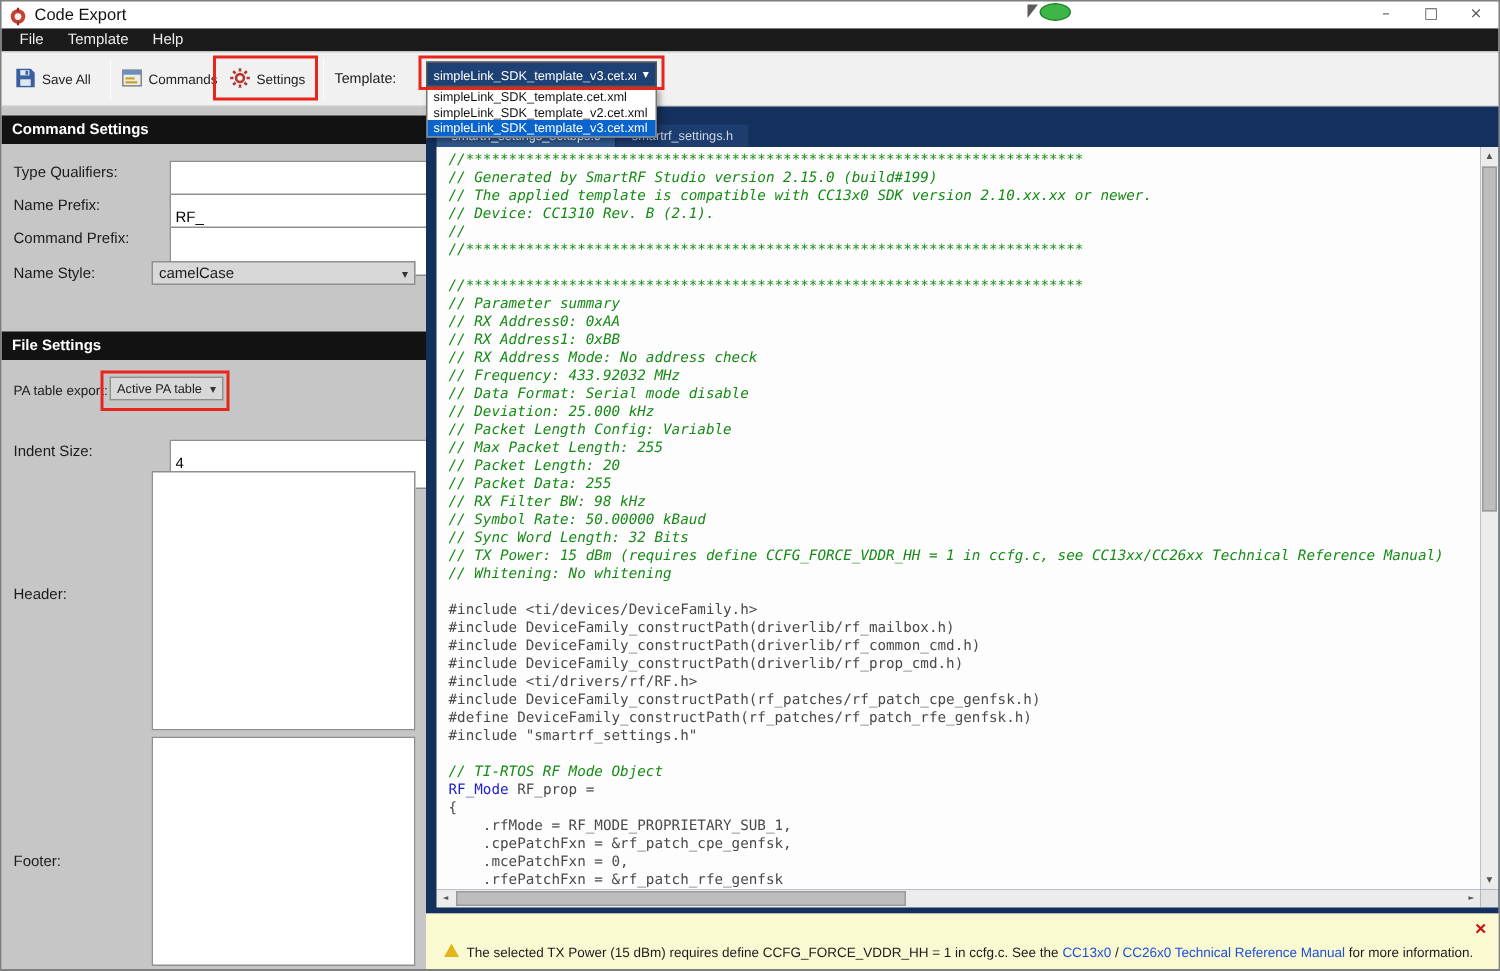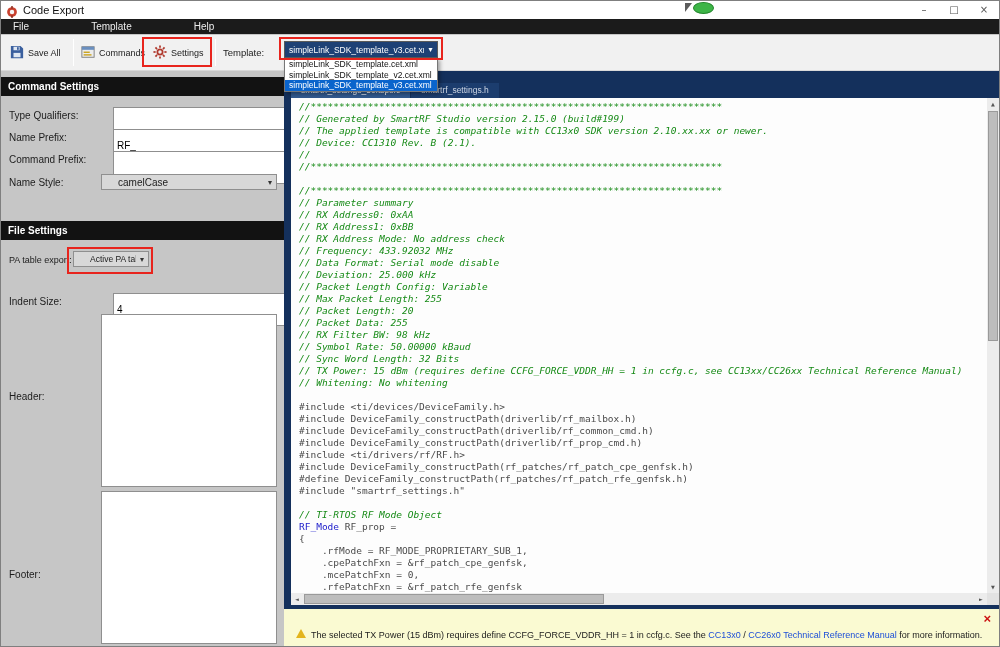--- a/index.html
+++ b/index.html
@@ -14,21 +14,21 @@
   .winctrls { position:absolute; right:0; top:0; height:18px; display:flex; }
   .wbtn     { width:30px; height:18px; text-align:center; line-height:18px; font-size:10px;
               color:#555; font-family:"DejaVu Sans",sans-serif; }
   .cursor-artifact { position:absolute; left:684px; top:2px; width:0; height:0;
               border-top:9px solid #5b5b5b; border-right:7px solid transparent; z-index:6; }
   .greendot { position:absolute; left:692px; top:1px; width:21px; height:12px;
               background:#3db547; border:1px solid #23862c; border-radius:50%; z-index:5; }
 
   
   .menubar  { position:absolute; left:0; top:18px; width:100%; height:15px; background:#1b1b1b;
-              display:flex; align-items:center; padding-left:4px;gap:46px; }
+              display:flex; align-items:center; padding-left:4px; }
   .menuitem { color:#ececec; font-size:10px; padding:0 8px; }
 
   
   .toolbar  { position:absolute; left:0; top:34px; width:100%; height:36px; background:#f1f1f1;
               border-bottom:1px solid #d9d9d9; }
   .tbtn     { position:absolute; top:0; height:35px; display:flex; align-items:center; gap:4px;
               font-size:9px; color:#222; padding:0 4px; }
   .tsep     { position:absolute; top:4px; width:1px; height:27px; background:#cfcfcf;
               border-right:1px solid #ffffff; }
   .tpllabel { position:absolute; left:222px; top:0; line-height:35px; font-size:9.5px; color:#222; }
@@ -47,21 +47,21 @@
   
   .leftpanel { position:absolute; left:0; top:70px; width:283px; height:577px; background:#c6c6c6; }
   .sechdr   { position:absolute; left:0; width:315px; height:19px; background:#121212; color:#fff;
               font-size:10px; font-weight:bold; line-height:19px; padding-left:7px; }
   .flabel   { position:absolute; left:8px; font-size:10px; color:#1c1c1c;text-align:center; }
   .flabel.small { font-size:9px; }
   .finput   { position:absolute; left:112px; width:176px; height:33px; border:1px solid #8f8f8f;
               background:#fff; font-size:10px; font-family:"Liberation Sans",sans-serif; padding:0 3px; }
   .ftext    { position:absolute; left:100px; width:176px; border:1px solid #8f8f8f; background:#fff; resize:none; }
   .fcombo   { position:absolute; height:16px; background:#d8d8d8; border:1px solid #8f8f8f;
-              display:flex; align-items:center; font-size:10px; color:#1c1c1c;padding-left:12px; }
+              display:flex; align-items:center; font-size:10px; color:#1c1c1c; }
   .fcombo .ctext  { flex:1; padding-left:4px; white-space:nowrap; overflow:hidden; }
   .fcombo .carrow { width:12px; font-size:8px; color:#333; text-align:center; font-family:"DejaVu Sans",sans-serif; }
 
   
   .codepanel { position:absolute; left:283px; top:70px; width:717px; height:538px; background:#14305c; }
   .tabbar   { position:absolute; left:7px; top:12px; height:15px; display:flex; }
   .tab      { height:15px; line-height:15px; padding:0 10px; font-size:8.5px; color:#cdd6e4;
               background:#1c3d6e; margin-right:1px; white-space:nowrap; }
   .tab.active { background:#31598f; color:#fff; }
   .codearea { position:absolute; left:7px; top:27px; width:696px; height:495px; background:#fdfdfd; overflow:hidden; }

